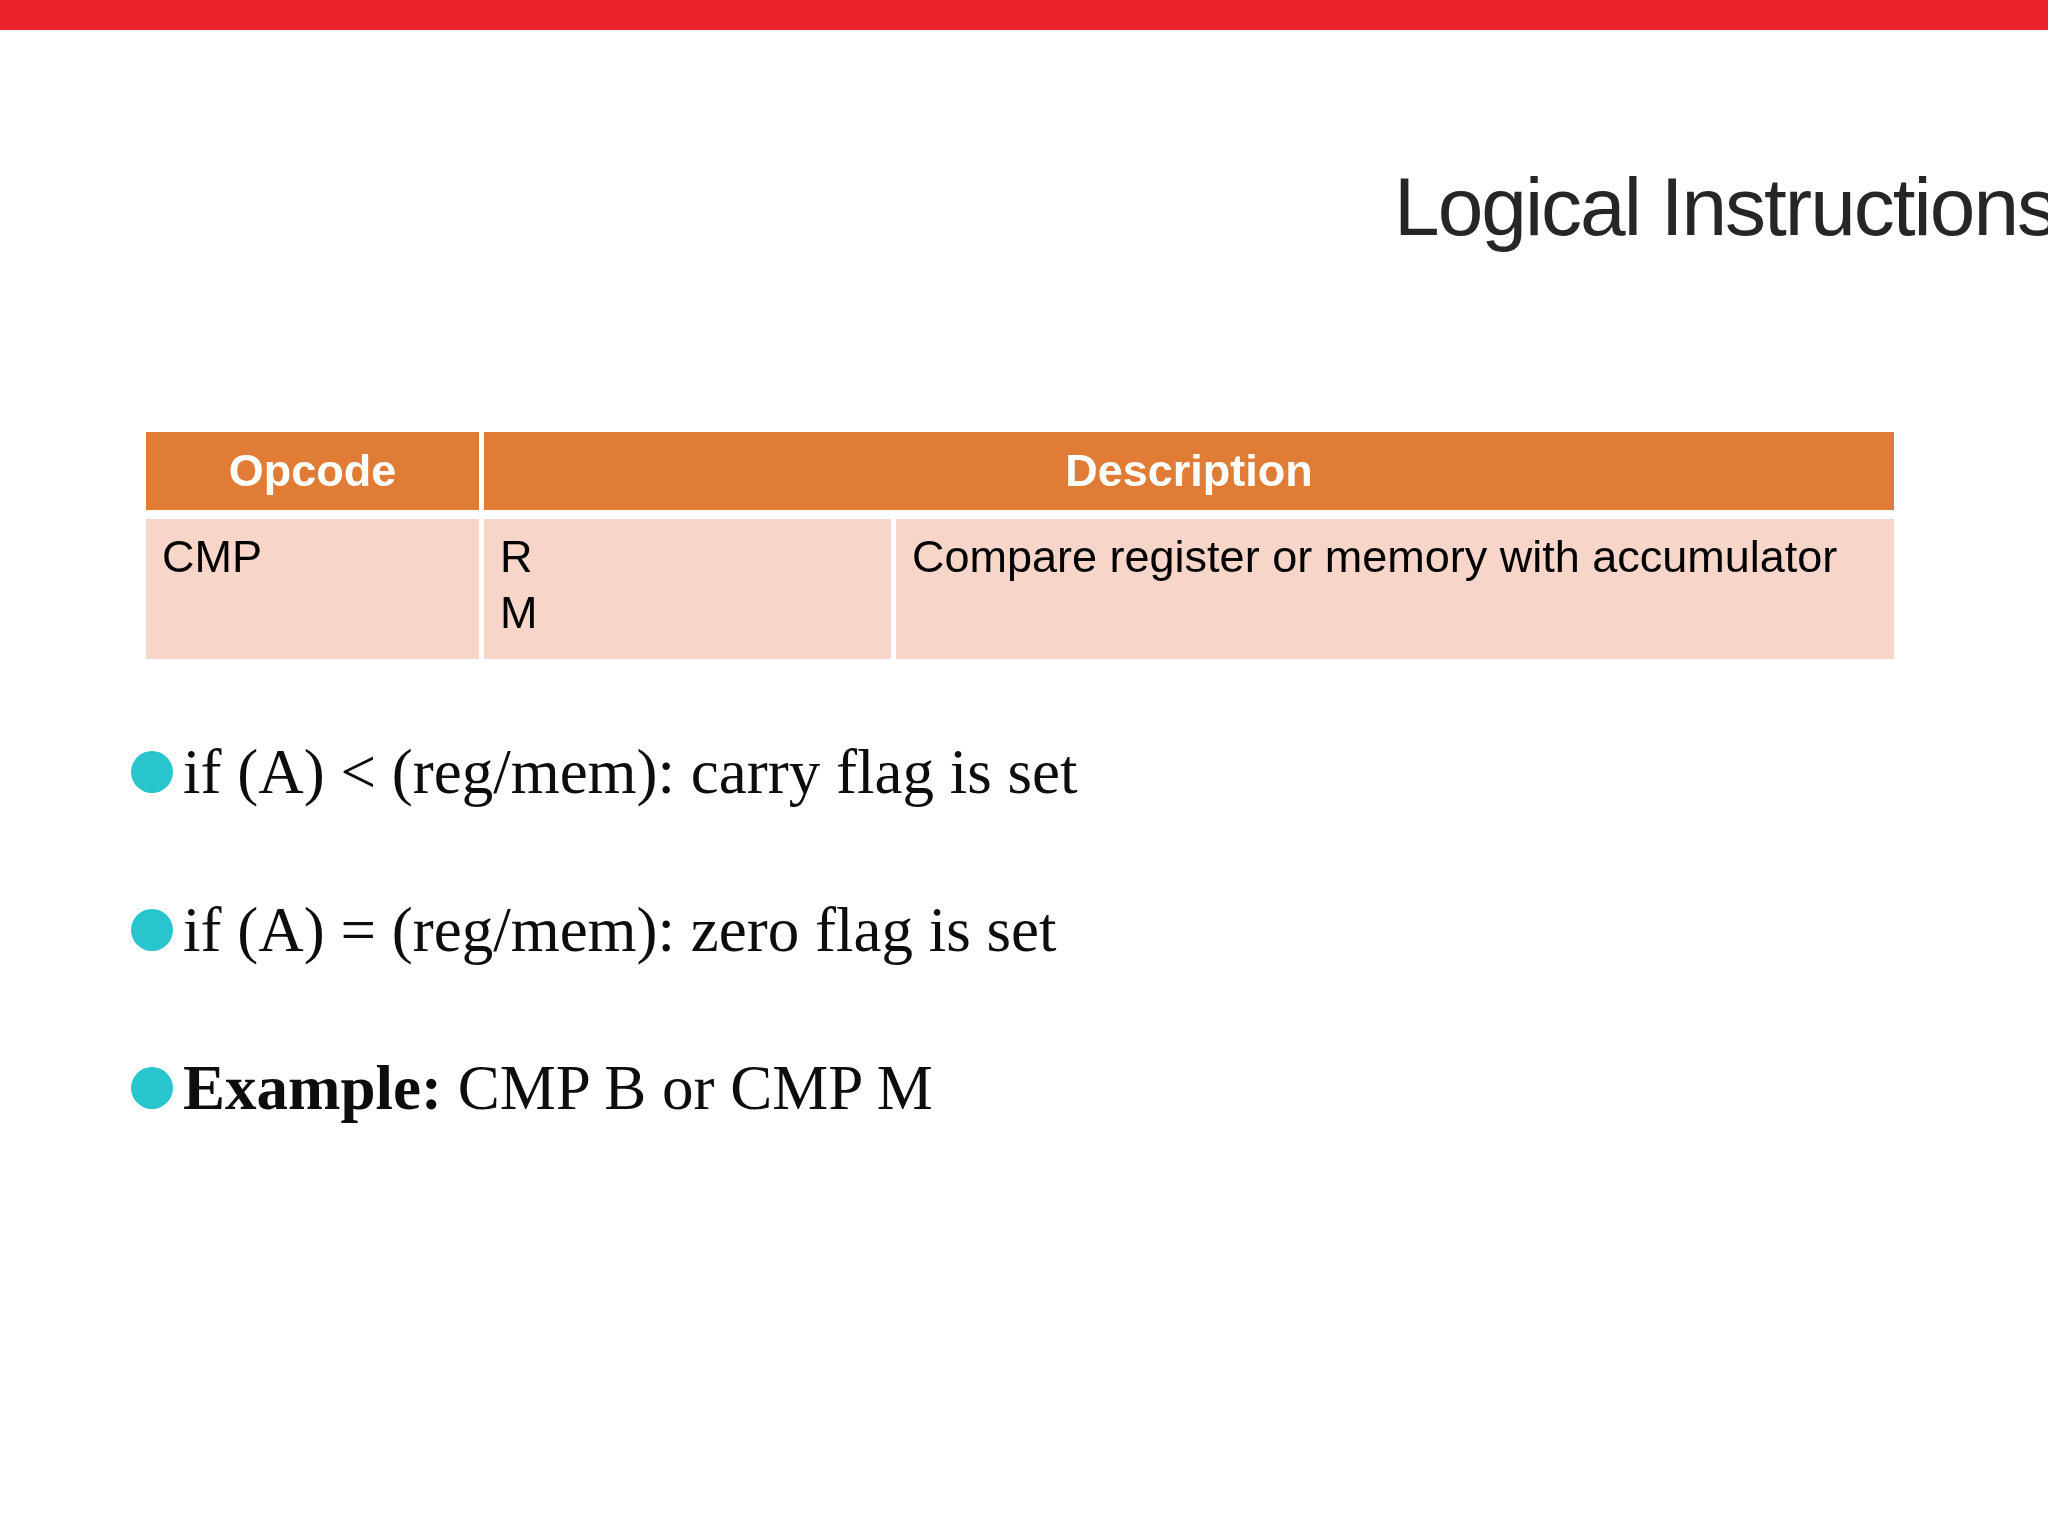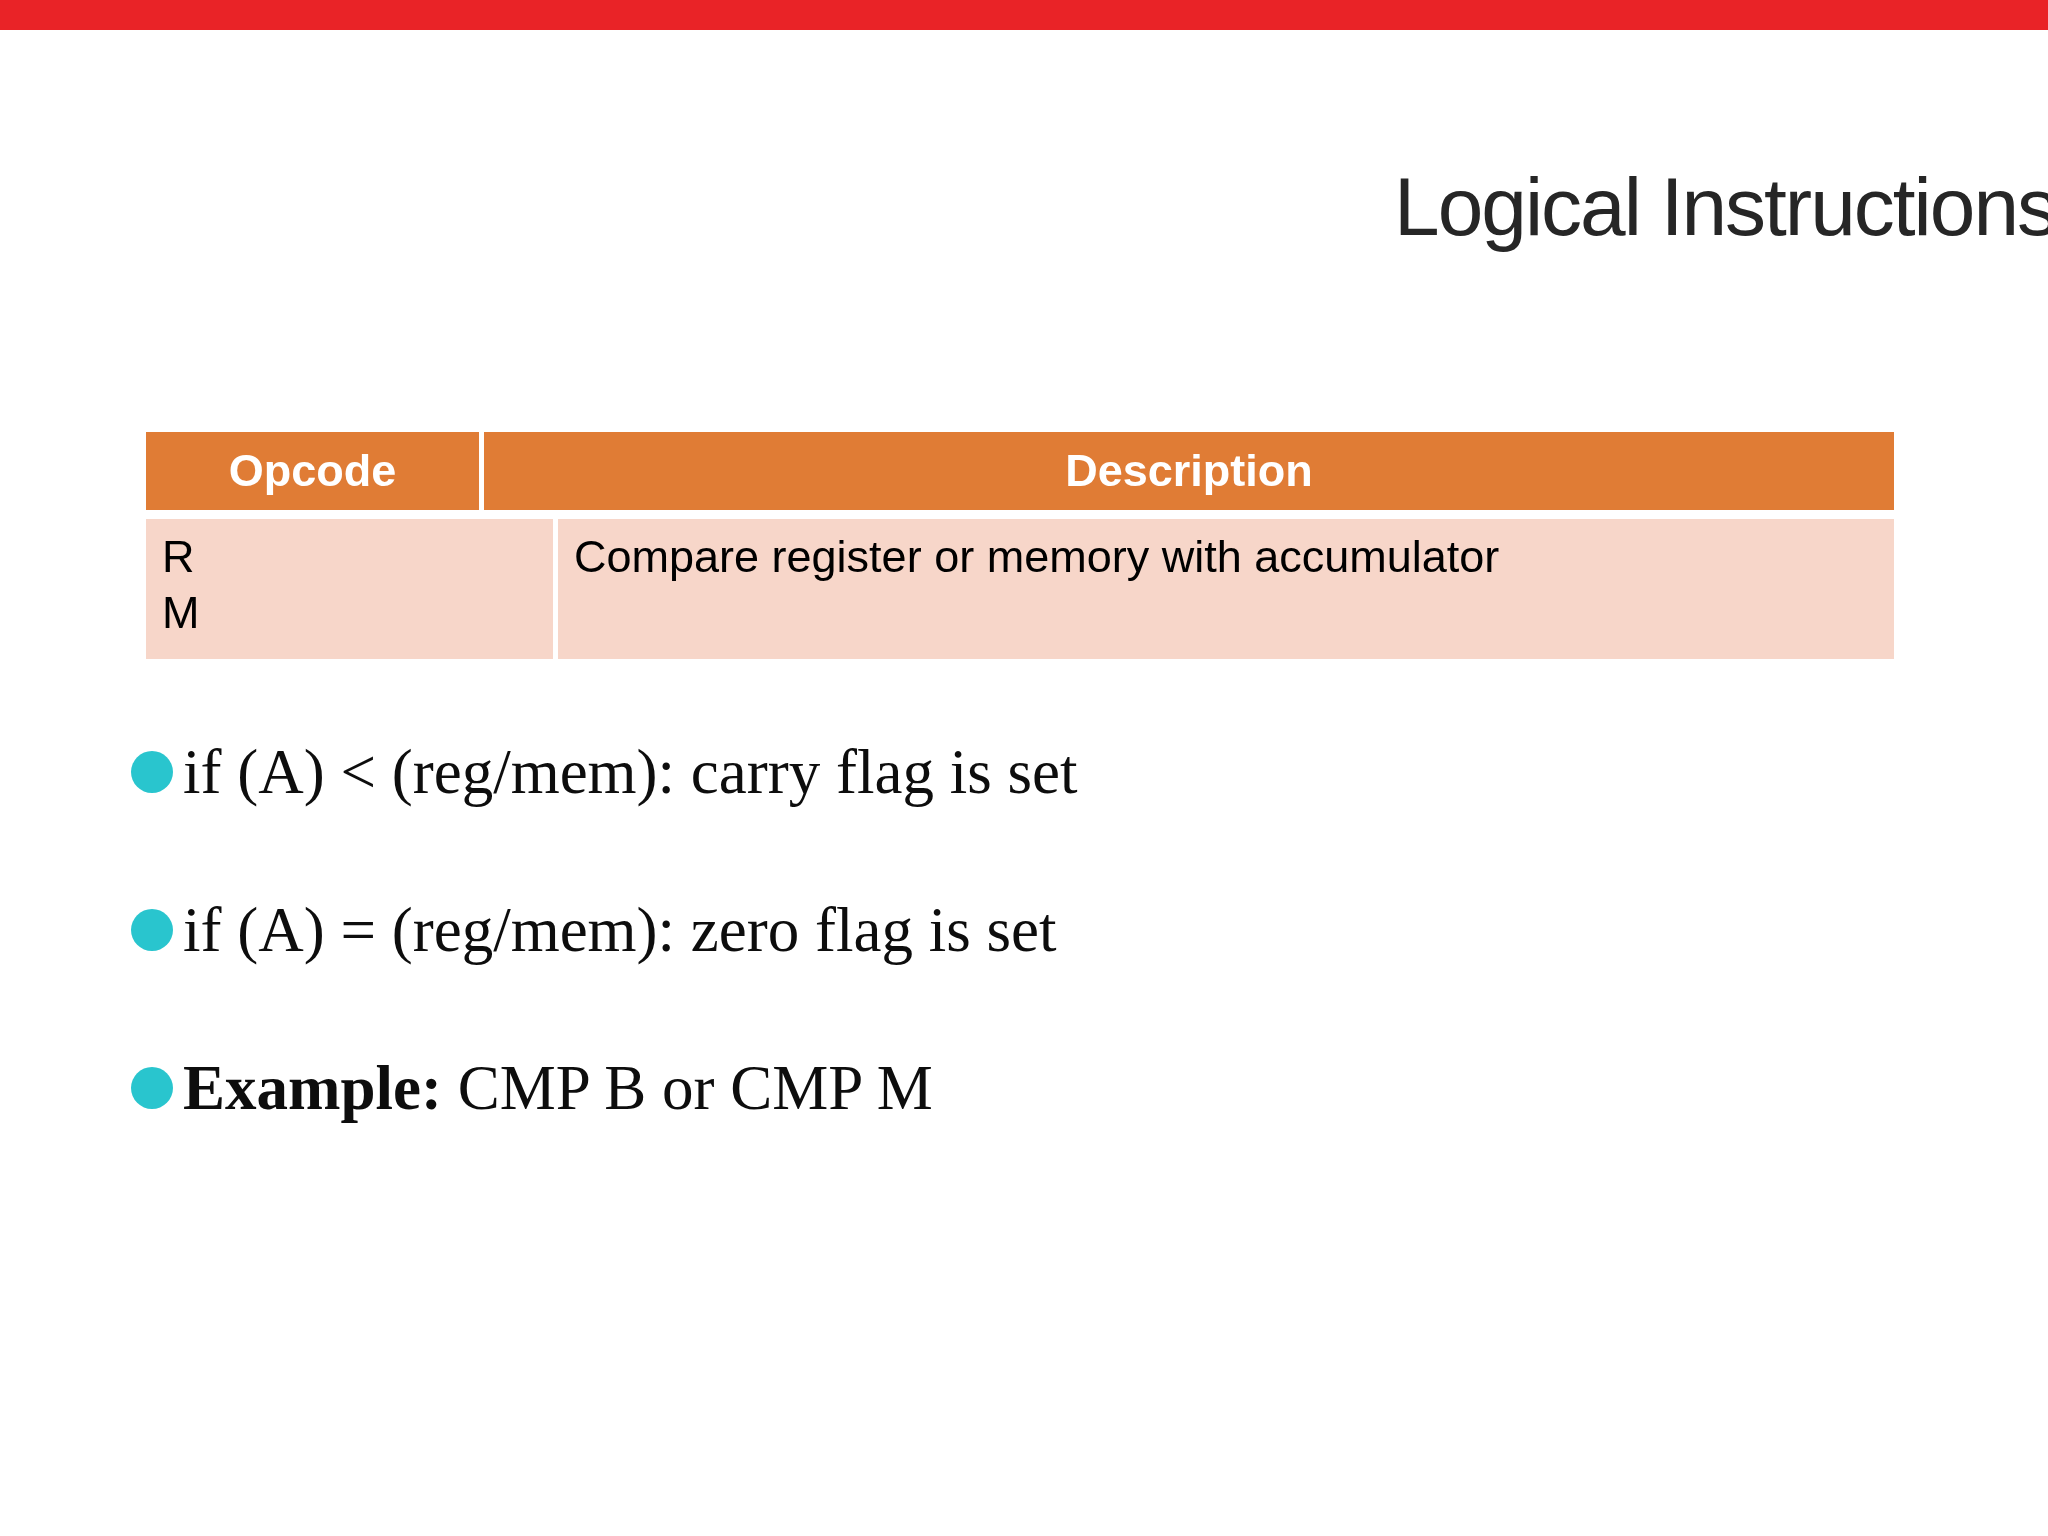--- a/index.html
+++ b/index.html
@@ -107,20 +107,21 @@
 
   <h1 class="title">Logical Instructions</h1>
 
   <div class="itable">
     <div class="thead">
       <div class="th c1">Opcode</div>
       <div class="th c3">Description</div>
     </div>
     <div class="row-gap"></div>
     <div class="tbody">
+      <div class="td c1">CMP</div>
       <div class="td c2">
         <div>R</div>
         <div>M</div>
       </div>
       <div class="td c3">Compare register or memory with accumulator</div>
     </div>
   </div>
 
   <div class="bullets">
 

